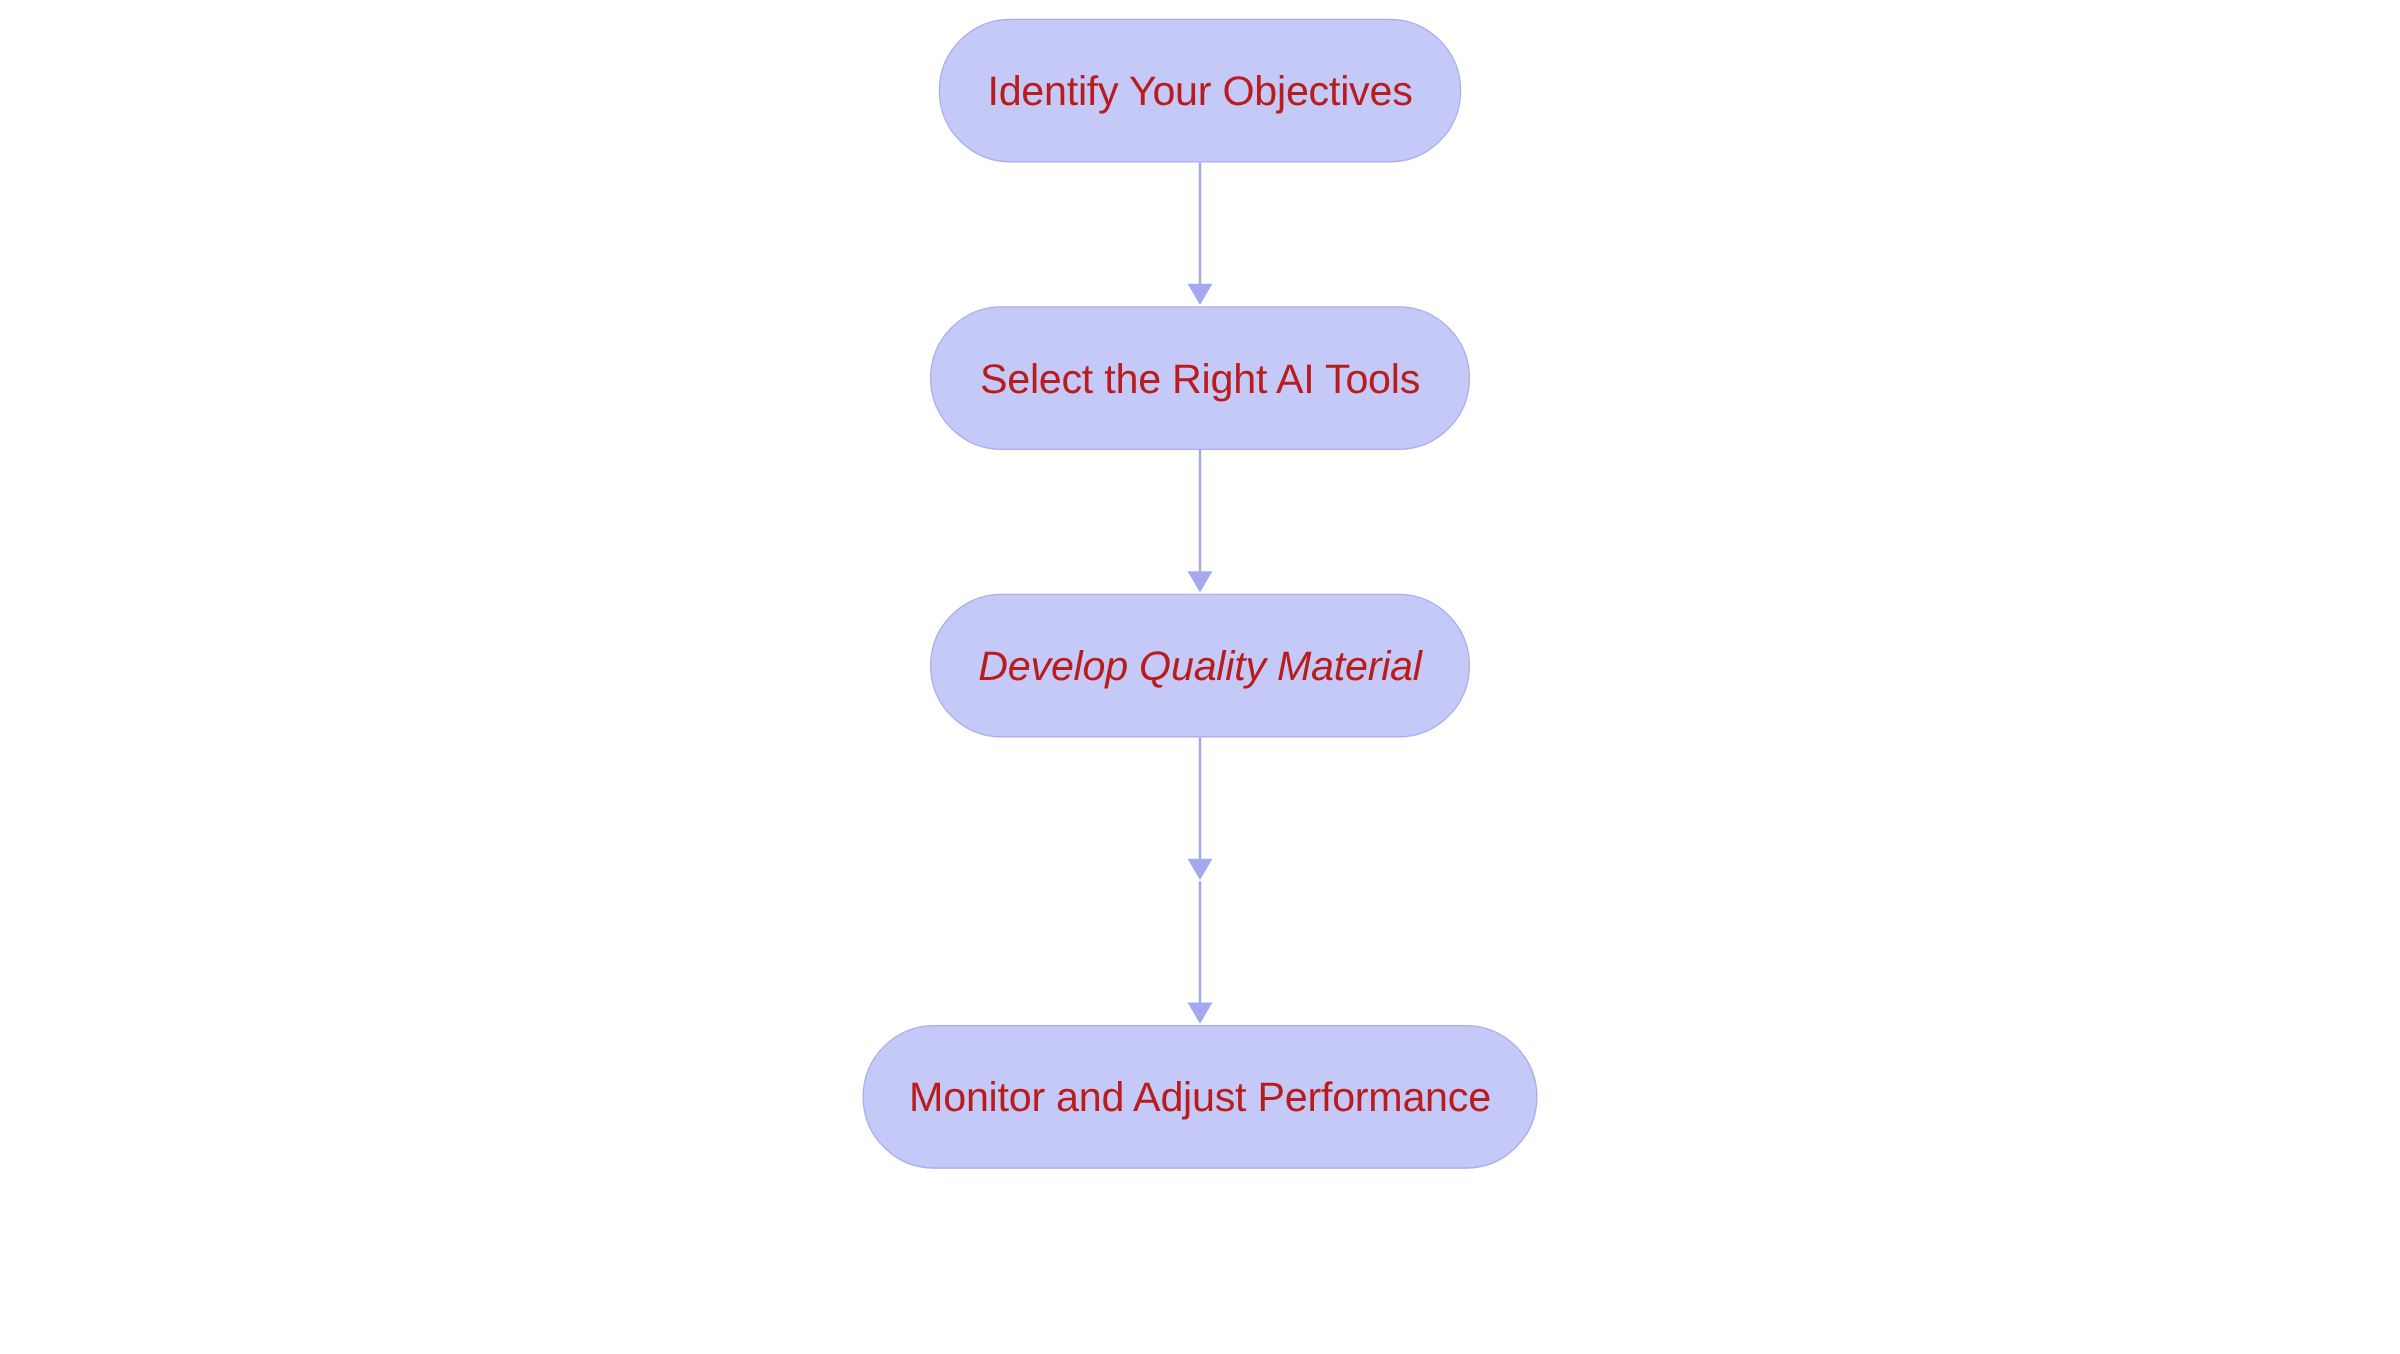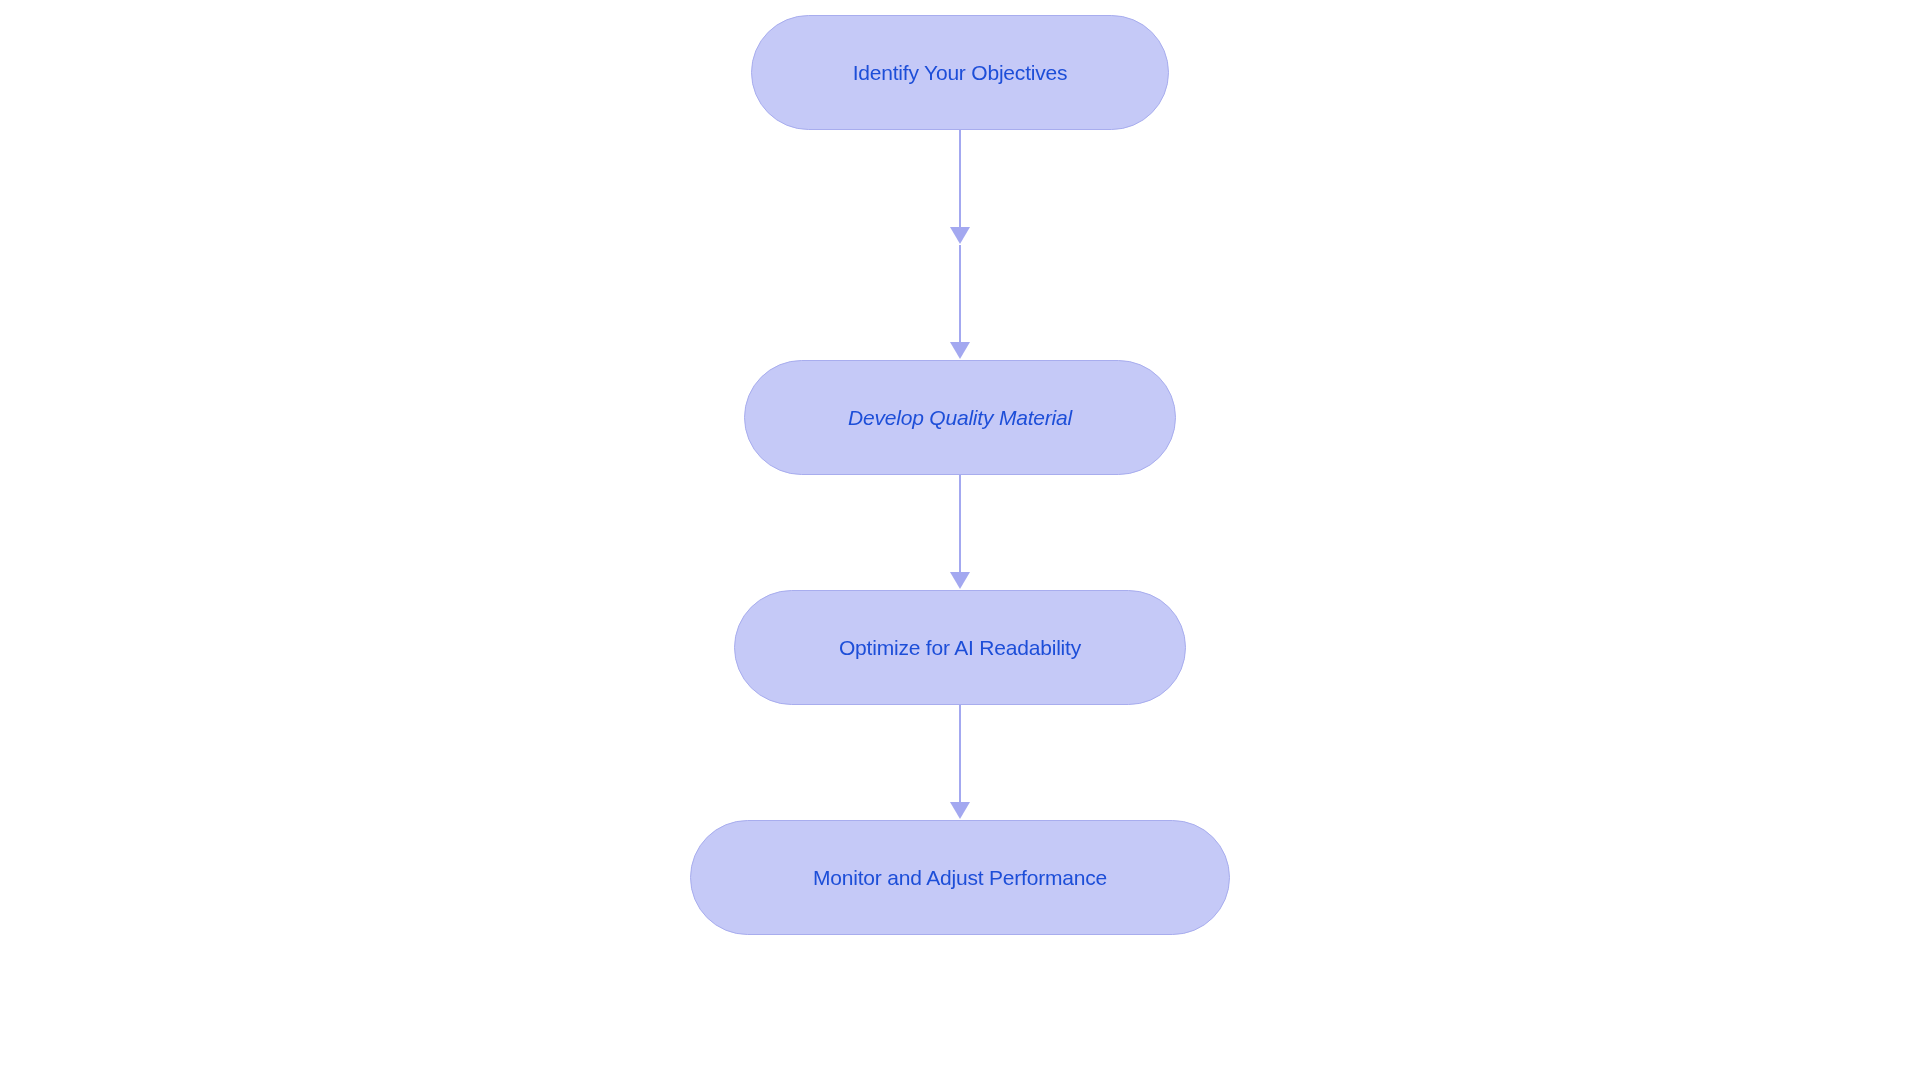--- a/index.html
+++ b/index.html
@@ -39,22 +39,22 @@
     border-radius: 58px;
     background: #c5c9f7;
     border: 1.6px solid #a8adee;
     display: flex;
     align-items: center;
     justify-content: center;
     flex: 0 0 auto;
   }
 
   .node-label {
-    color: #1d4ed8;
-    font-size: 21px;
+    color: #b91c1c;
+    font-size: 33px;
     font-family: "Liberation Sans", sans-serif;
     font-weight: 400;
     letter-spacing: -0.2px;
     white-space: nowrap;
     line-height: 1;
   }
 
   
   .node-w1 { width: 418px; }
   .node-w2 { width: 432px; }
@@ -97,38 +97,38 @@
 
     <div class="node node-w1">
       <span class="node-label">Identify Your Objectives</span>
     </div>
 
     <div class="connector">
       <div class="connector-line"></div>
       <div class="connector-head"></div>
     </div>
 
+    <div class="node node-w2">
+      <span class="node-label">Select the Right AI Tools</span>
+    </div>
 
     <div class="connector">
       <div class="connector-line"></div>
       <div class="connector-head"></div>
     </div>
 
     <div class="node node-w3">
       <span class="node-label">Develop Quality Material</span>
     </div>
 
     <div class="connector">
       <div class="connector-line"></div>
       <div class="connector-head"></div>
     </div>
 
-    <div class="node node-w4">
-      <span class="node-label">Optimize for AI Readability</span>
-    </div>
 
     <div class="connector">
       <div class="connector-line"></div>
       <div class="connector-head"></div>
     </div>
 
     <div class="node node-w5">
       <span class="node-label">Monitor and Adjust Performance</span>
     </div>
 

